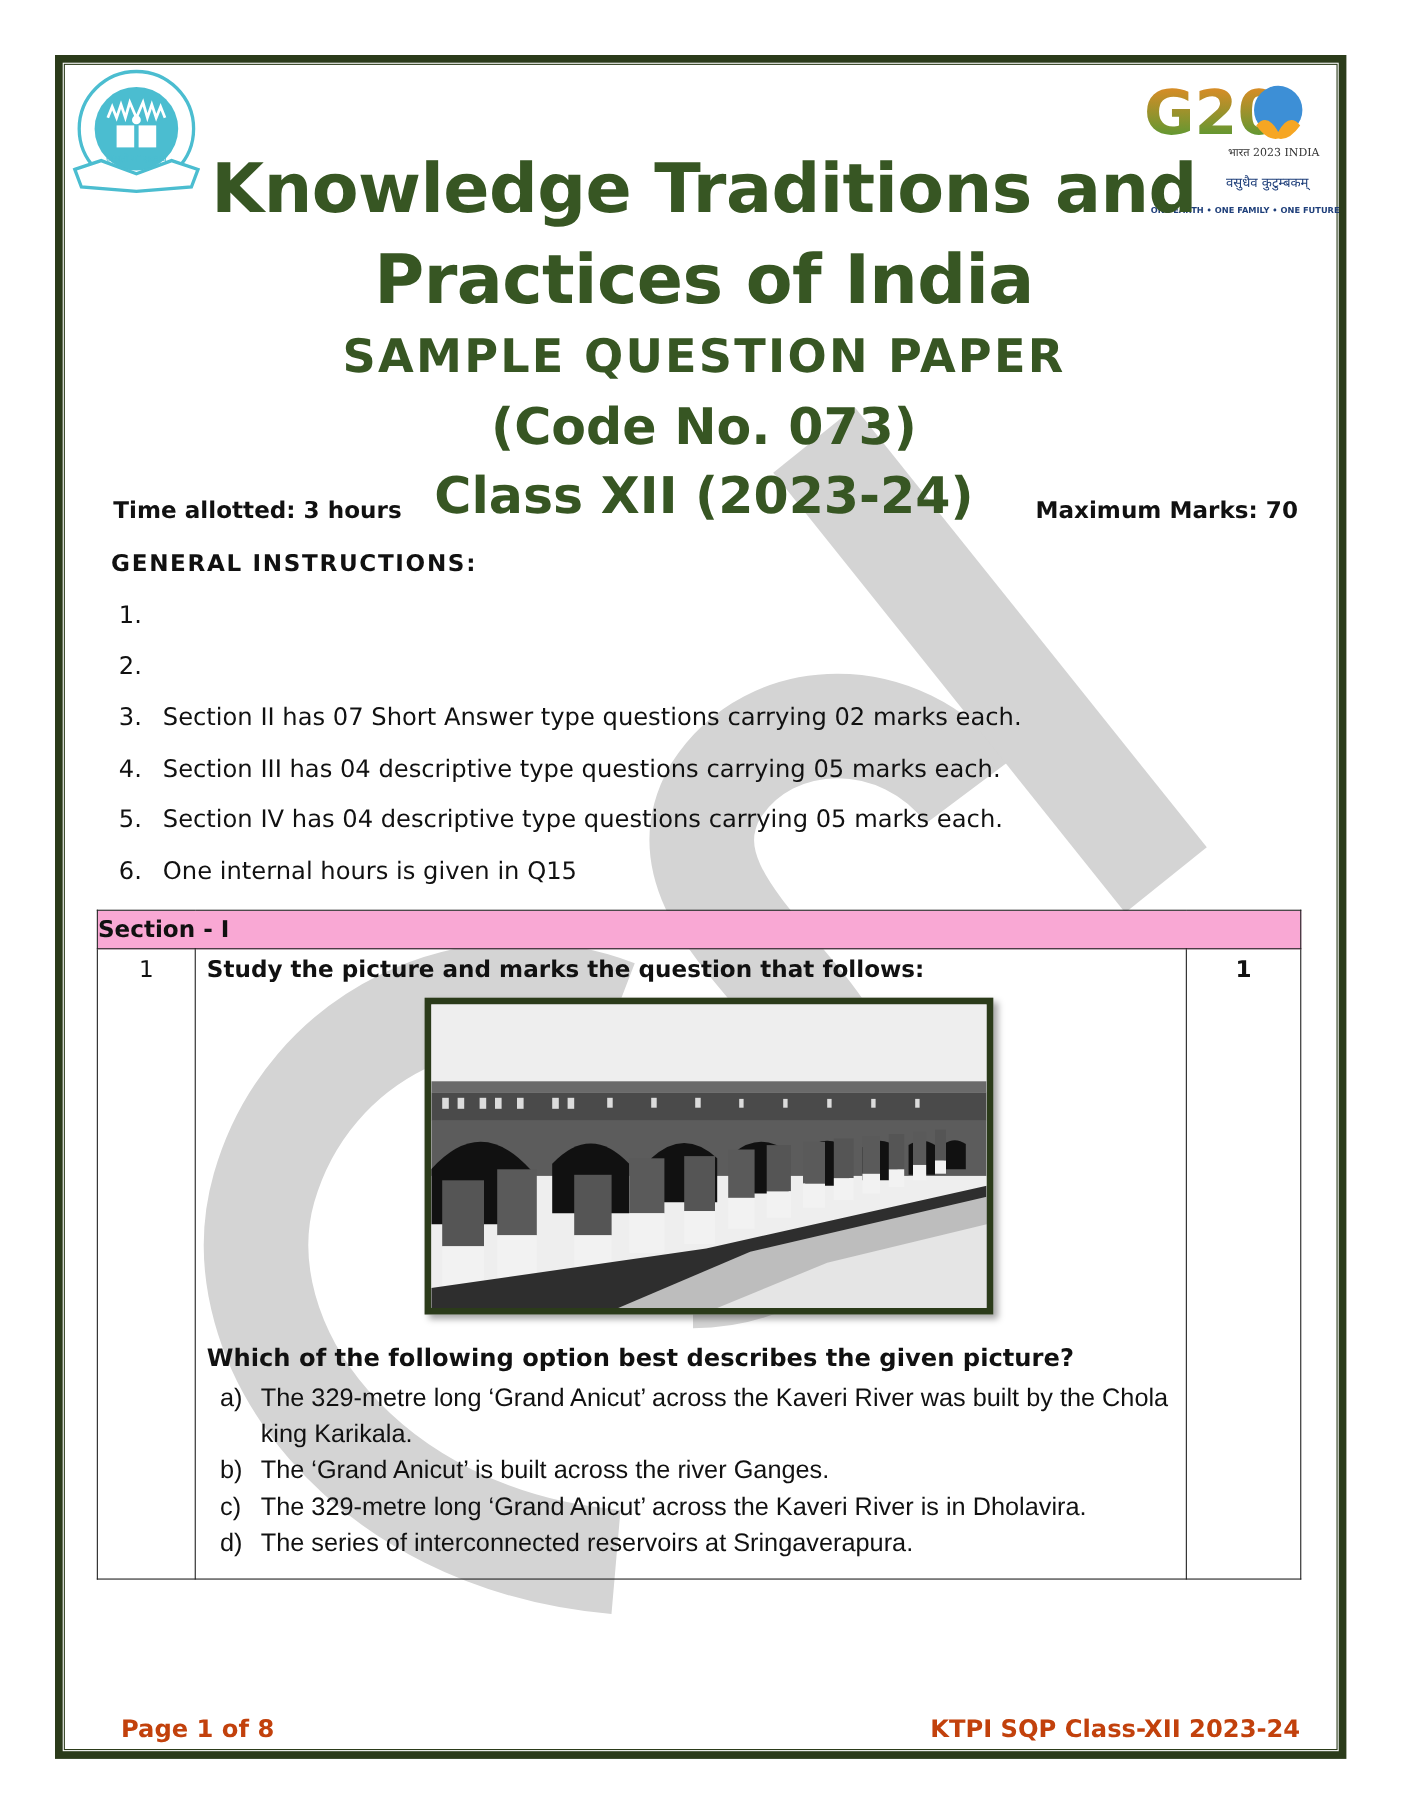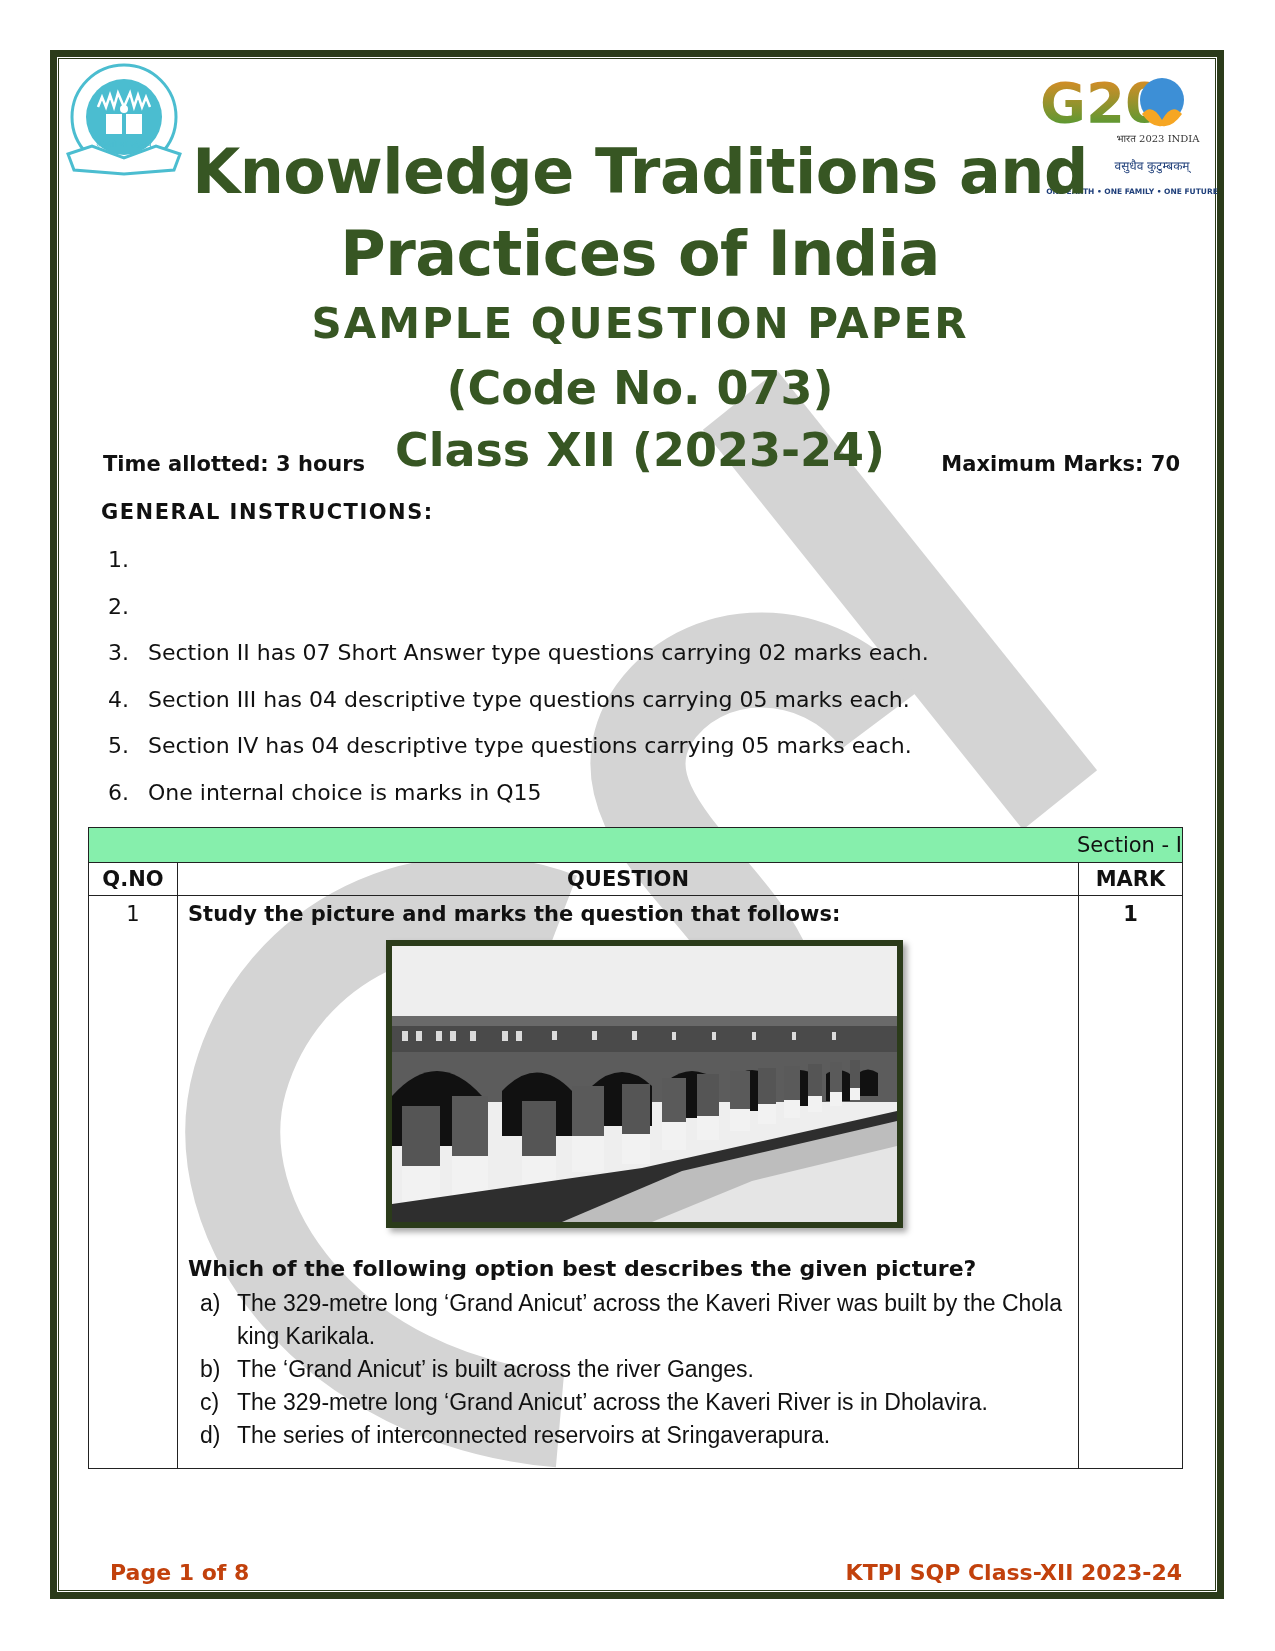--- a/index.html
+++ b/index.html
@@ -24,21 +24,21 @@
   .meta-right { right:95px; }
 
   .gi-heading { position:absolute; left:101px; top:500px; font-weight:bold; font-size:21px; letter-spacing:1.5px; }
 
   .instructions { position:absolute; left:108px; top:547px; margin:0; padding:0; list-style:none; }
   .instructions li { height:46.5px; font-size:22px; display:flex; }
   .instructions .num { width:40px; }
 
   table.q { position:absolute; left:88px; top:827px; width:1094px; border-collapse:collapse; table-layout:fixed; }
   table.q td { border:1.5px solid #222; padding:0; vertical-align:top; }
-  .sec-head { background:#86efac; text-align:right; font-weight:normal; font-size:21px; height:34px; vertical-align:middle !important; }
+  .sec-head { background:#f9a8d4; text-align:left; font-weight:bold; font-size:21px; height:34px; vertical-align:middle !important; }
   .col-head { text-align:center; font-weight:bold; font-size:21px; height:32px; vertical-align:middle !important; }
   .qno-cell { text-align:center; font-size:21px; padding-top:6px !important; }
   .mark-cell { text-align:center; font-size:21px; font-weight:bold; padding-top:6px !important; }
   .q-cell { padding:6px 10px 16px 10px !important; font-size:21px; position:relative; }
   .q-lead { font-weight:bold; }
   .photo { margin:14px 0 0 198px; width:517px; height:288px; border:6px solid #2b3b1a; box-sizing:border-box; box-shadow:4px 4px 6px rgba(0,0,0,0.35); background:#d9d9d9; overflow:hidden; position:relative; }
   .q-ask { font-weight:bold; margin-top:28px; font-size:22px; }
   .opts { margin:6px 0 0 12px; padding:0; list-style:none; font-family:"Liberation Sans", sans-serif; font-size:23px; }
   .opts li { display:flex; line-height:33px; }
   .opts .lbl { width:37px; flex:none; }
@@ -117,38 +117,33 @@
   <li>
       <span class="num">4.</span>
       <span>Section III has 04 descriptive type questions carrying 05 marks each.</span>
     </li>
   <li>
       <span class="num">5.</span>
       <span>Section IV has 04 descriptive type questions carrying 05 marks each.</span>
     </li>
   <li>
       <span class="num">6.</span>
-      <span>One internal choice is marks in Q15</span>
+      <span>One internal hours is given in Q15</span>
     </li>
 </ol>
 
 <table class="q">
   <colgroup>
       <col style="width:89px">
       <col style="width:901px">
       <col style="width:104px">
     </colgroup>
   <tbody>
       <tr>
     <td colspan="3" class="sec-head">Section - I</td>
-  </tr>
-  <tr>
-    <td class="col-head">Q.NO</td>
-    <td class="col-head">QUESTION</td>
-    <td class="col-head">MARK</td>
   </tr>
   <tr>
     <td class="qno-cell">1</td>
     <td class="q-cell">
       <div class="q-lead">Study the picture and marks the question that follows:</div>
       <div class="photo">
         <svg width="505" height="276" viewBox="0 0 505 276">
           <rect width="505" height="276" fill="#eeeeee"></rect>
           <rect x="0" y="70" width="505" height="10" fill="#6a6a6a"></rect>
           <rect x="0" y="80" width="505" height="26" fill="#4a4a4a"></rect>

